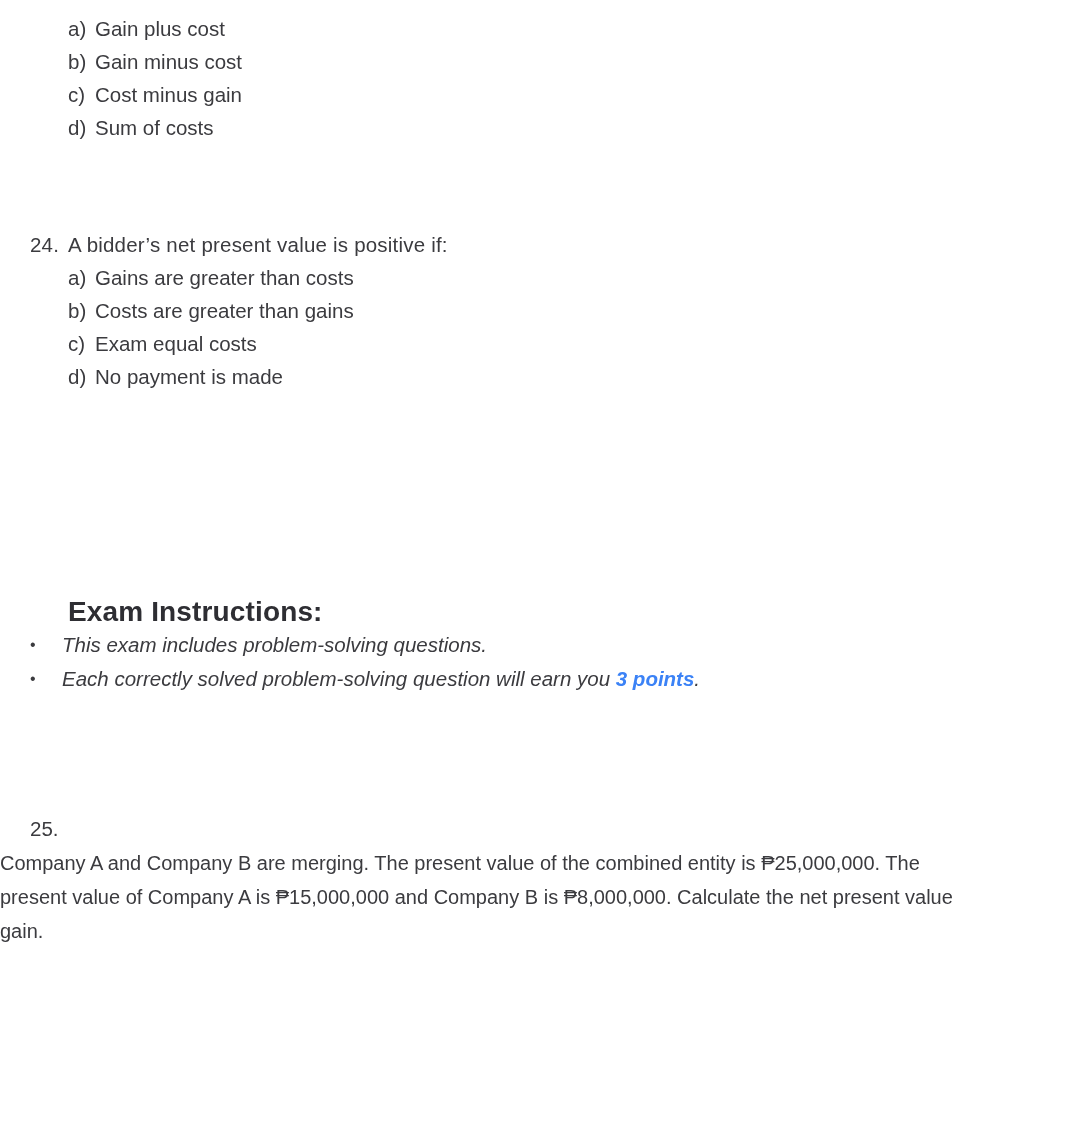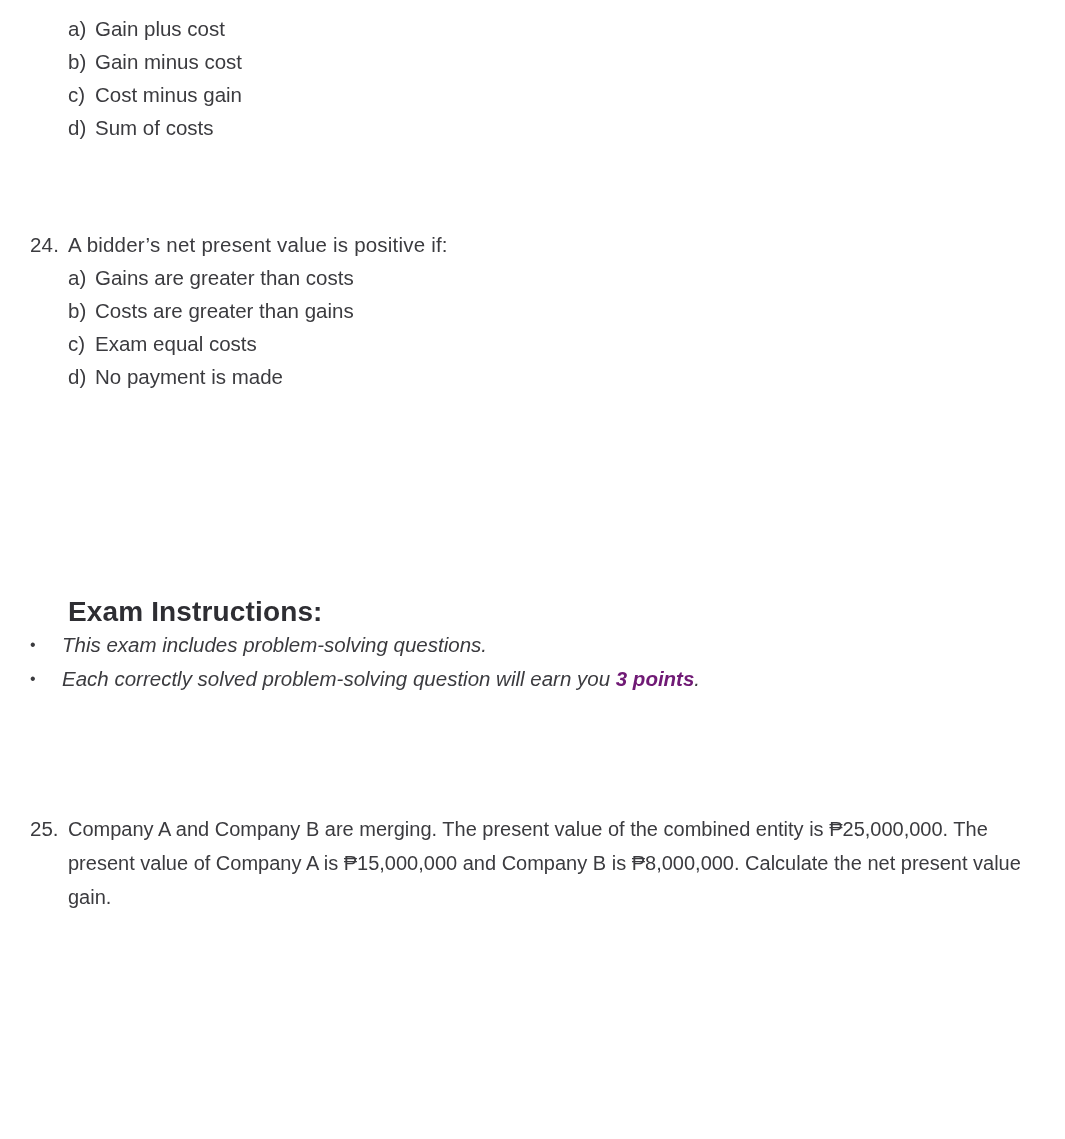--- a/index.html
+++ b/index.html
@@ -103,30 +103,31 @@
     text-align: left;
     font-size: 16px;
     line-height: 34px;
   }
   .instr-text {
     flex: 1;
     font-style: italic;
   }
   .instr-text b {
     font-weight: bold;
-    color: #701a75;
+    color: #3b82f6;
   }
 
   
   .problem {
     position: absolute;
     left: 0;
     width: 1035px;
     display: flex;
     align-items: flex-start;
+    flex-direction: column;
   }
   .p-num {
     width: 38px;
     min-width: 38px;
     margin-left: 30px;
     font-size: 20.5px;
     line-height: 34px;
   }
   .p-body {
     flex: 1;

